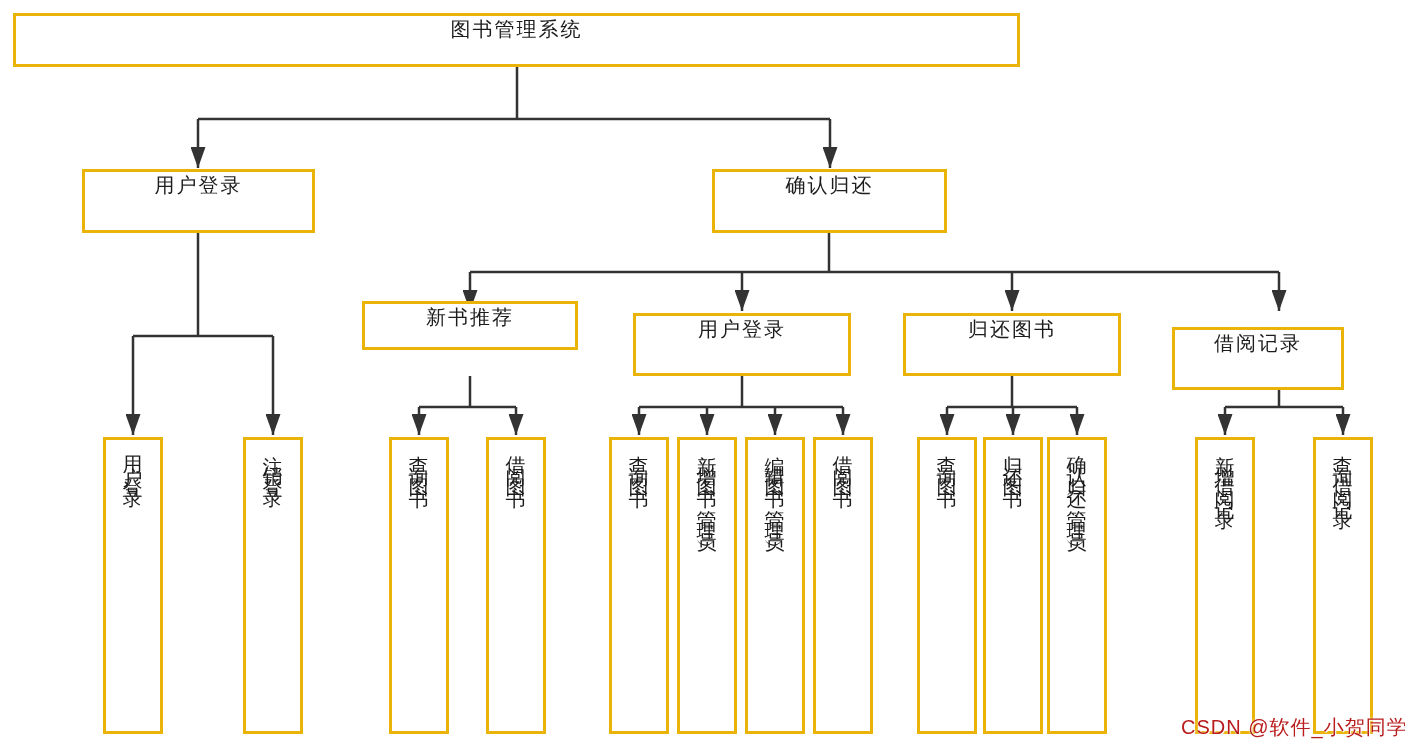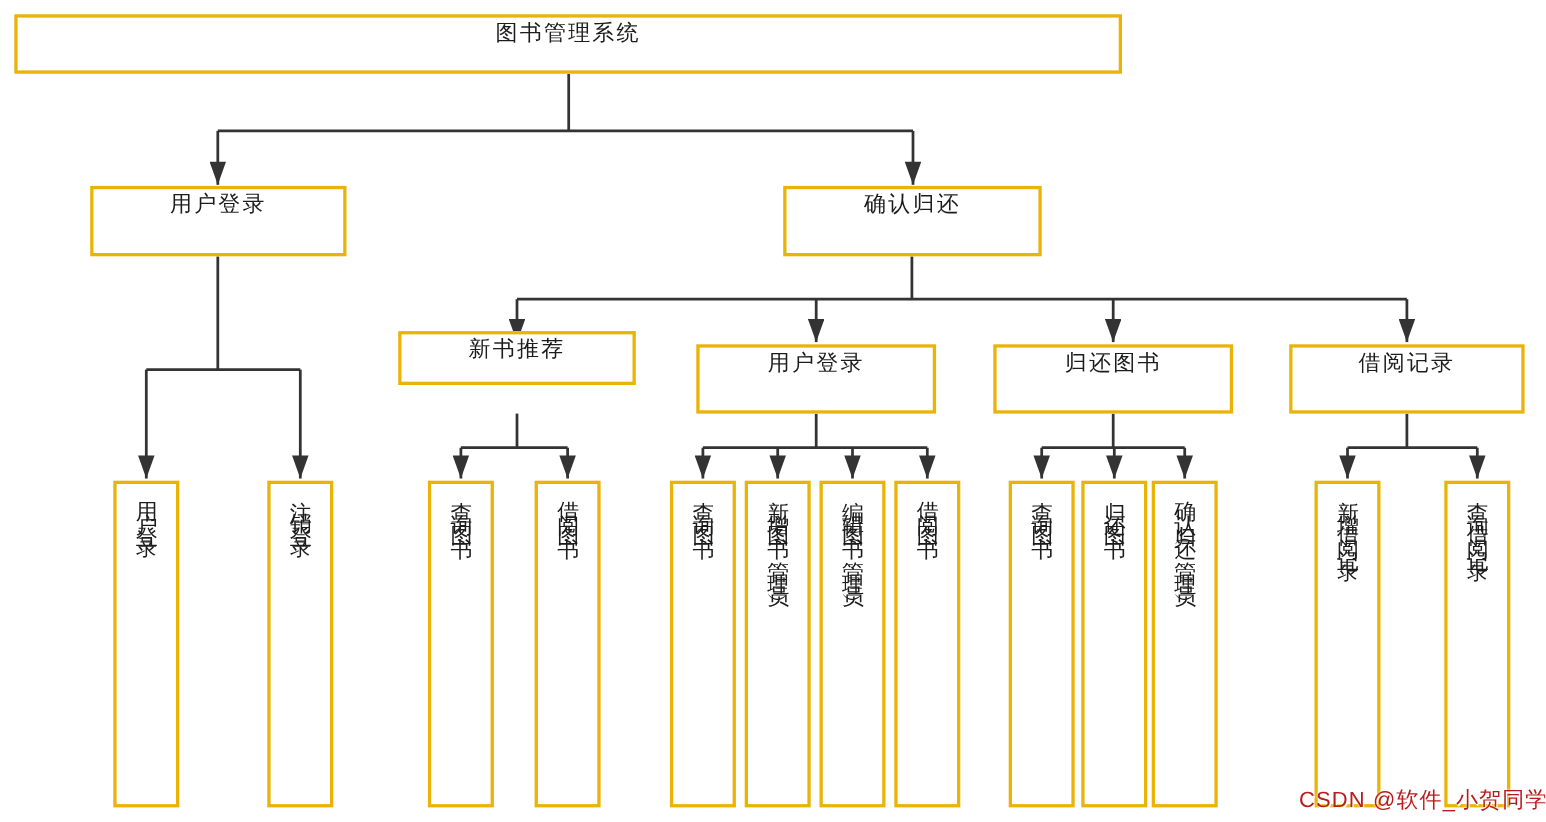--- a/index.html
+++ b/index.html
@@ -92,21 +92,21 @@
 
   <div class="node" style="left:362px;top:301px;width:216px;height:49px">
     <span class="hlabel">新书推荐</span>
   </div>
   <div class="node" style="left:633px;top:313px;width:218px;height:63px">
     <span class="hlabel">用户登录</span>
   </div>
   <div class="node" style="left:903px;top:313px;width:218px;height:63px">
     <span class="hlabel">归还图书</span>
   </div>
-  <div class="node" style="left:1172px;top:313px;width:214px;height:63px">
+  <div class="node" style="left:1172px;top:327px;width:172px;height:63px">
     <span class="hlabel">借阅记录</span>
   </div>
 
   <div class="node leaf" style="left:103px;top:437px;width:60px;height:297px">
     <span class="vlabel">用户登录</span>
   </div>
   <div class="node leaf" style="left:243px;top:437px;width:60px;height:297px">
     <span class="vlabel">注销登录</span>
   </div>
 

